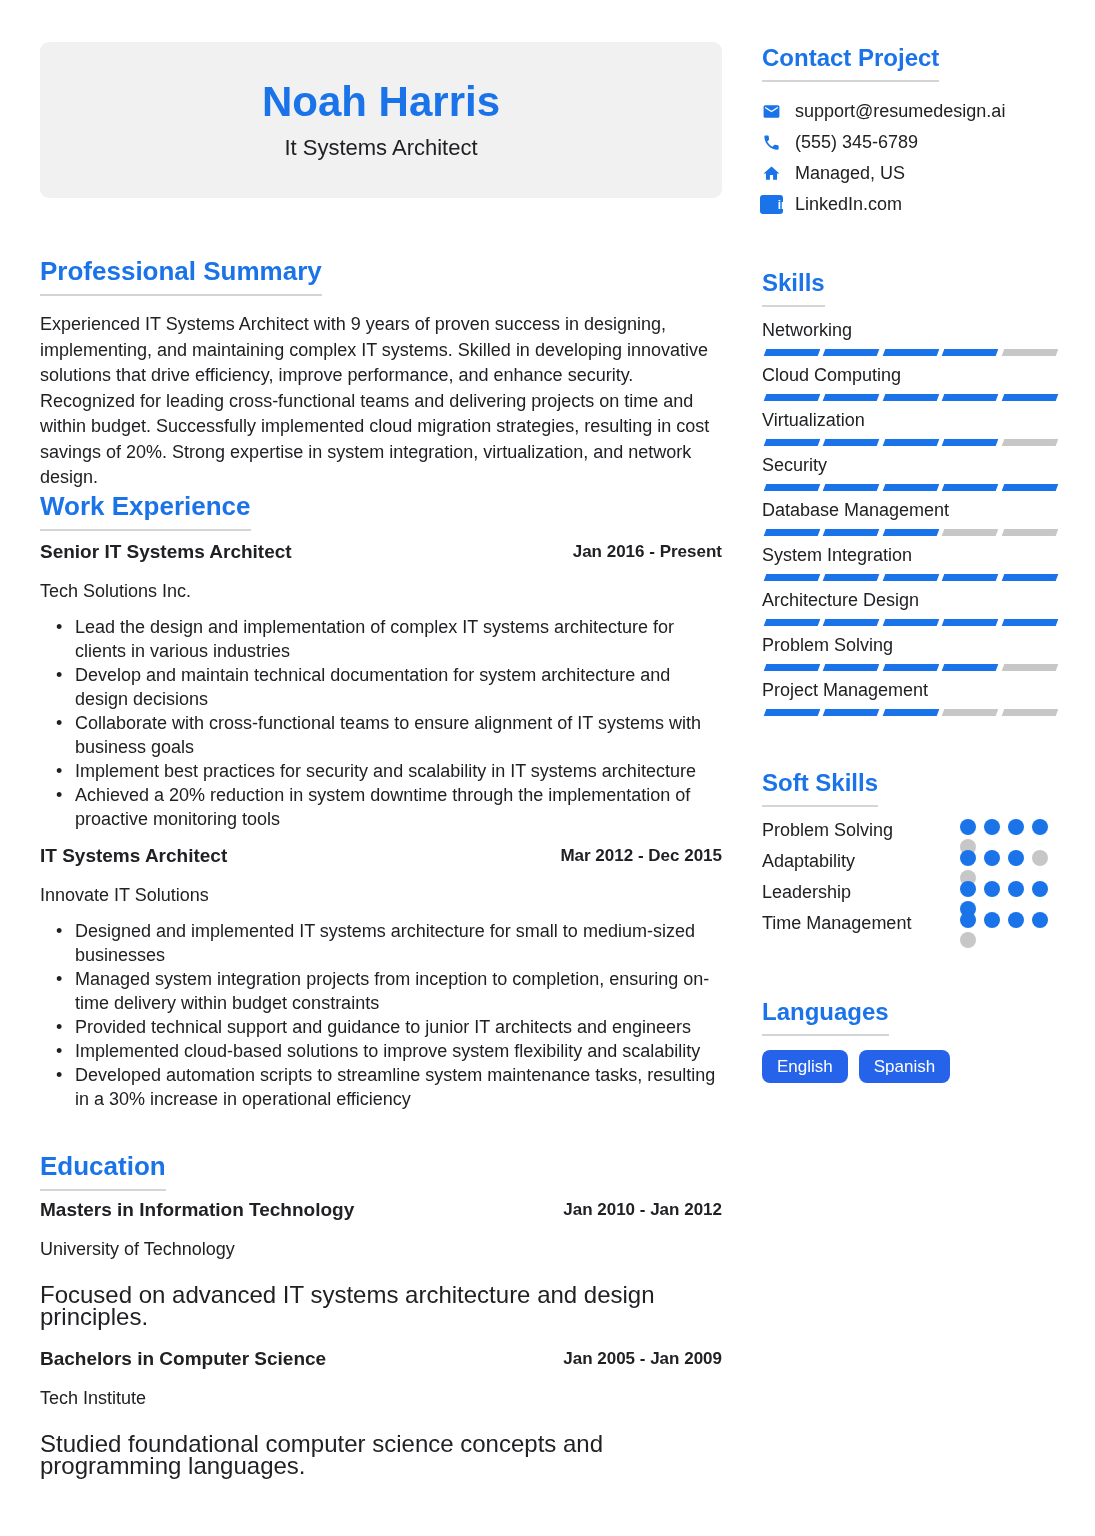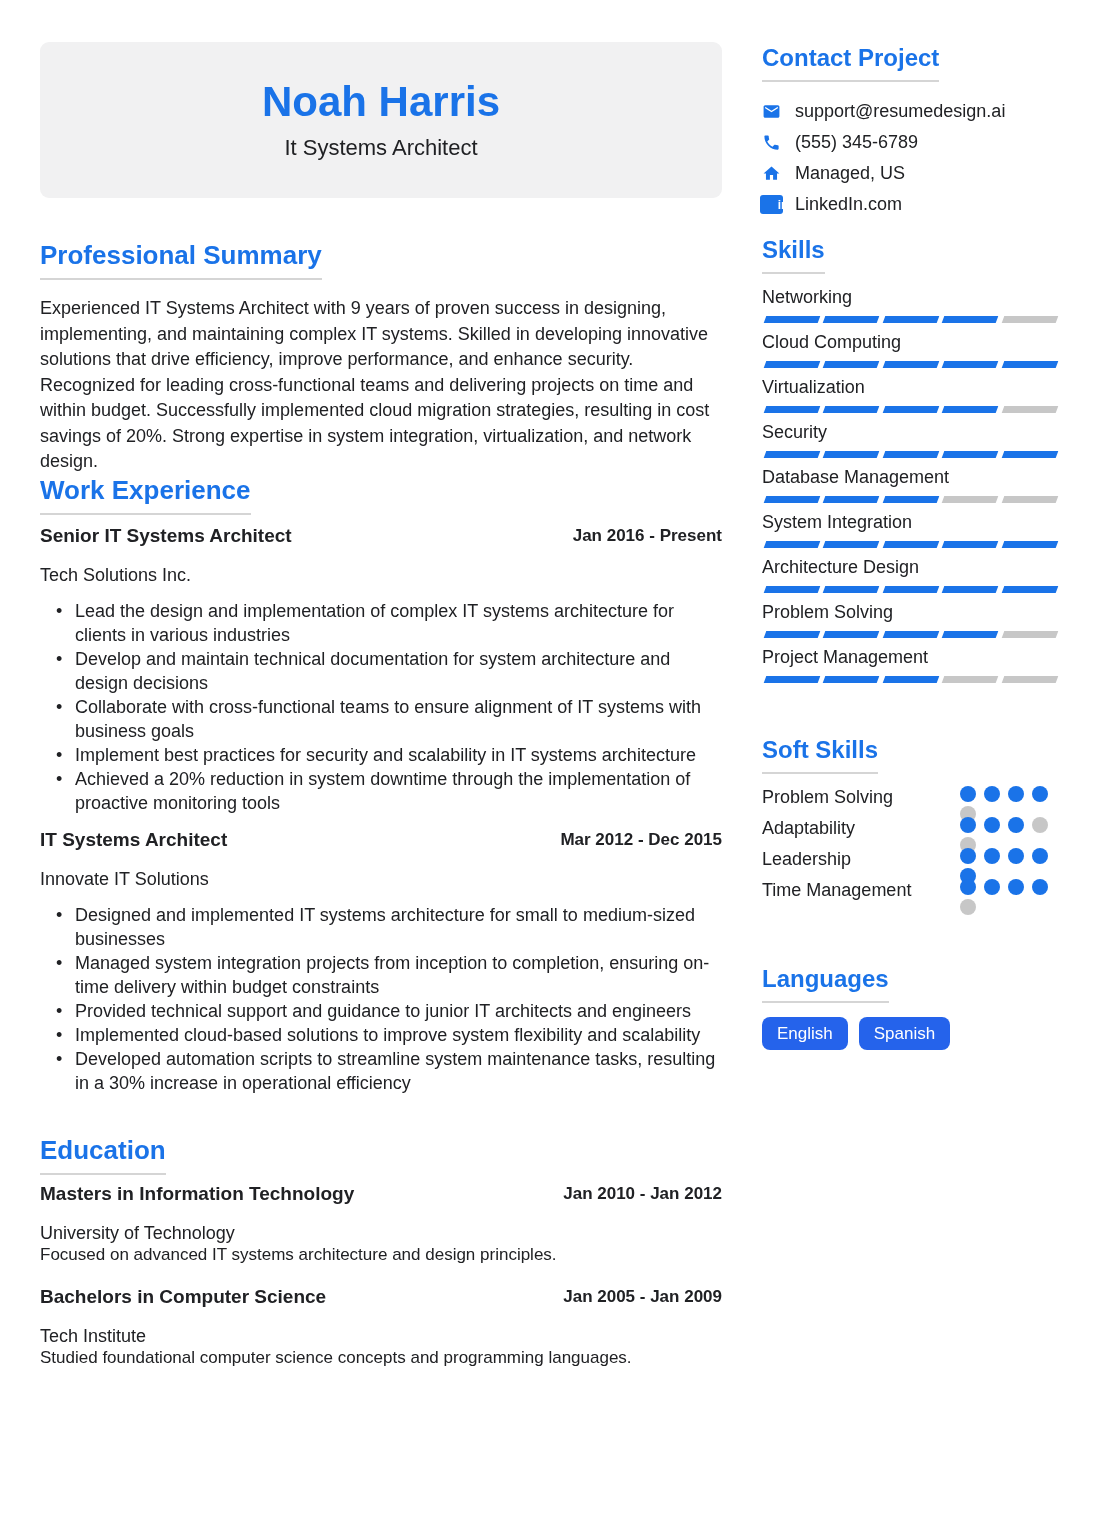--- a/index.html
+++ b/index.html
@@ -21,21 +21,21 @@
   .page { display: flex; padding: 42px 0 0 40px; }
   .main { width: 682px; flex: none; }
   .sidebar { width: 298px; flex: none; margin-left: 40px; padding-top: 2px; }
 
   
   .header-card {
     background: var(--card-bg);
     border-radius: 9px;
     height: 156px;
     display: flex; flex-direction: column; align-items: center; justify-content: center;
-    margin-bottom: 42px;
+    margin-bottom: 58px;
   }
   .name { font-size: 42px; font-weight: bold; color: var(--accent); line-height: 1.1; }
   .subtitle { font-size: 22px; margin-top: 10px; color: var(--text); }
 
   
   h2.section {
     display: inline-block;
     margin: 0;
     font-size: 26px;
     font-weight: bold;
@@ -57,25 +57,25 @@
   .job-dates { font-size: 17px; line-height: 22px; font-weight: bold; }
   .job-company { font-size: 18px; margin-top: 17px; line-height: 22px; }
   ul.bullets { margin: 13px 0 14px 0; padding-left: 16px; list-style: none; }
   ul.bullets li { font-size: 18px; line-height: 24px; padding-left: 19px; position: relative; }
   ul.bullets li::before { content: "\2022"; position: absolute; left: 0; top: 0; }
 
   
   .edu-block { margin-top: 40px; }
   .school { margin-top: 8px; }
   .school + .school { margin-top: 20px; }
-  .school-desc { font-size: 17px; margin: 0 0 0 0; line-height: 22px; }
+  .school-desc { font-size: 24px; margin: 24px 0 0 0; line-height: 22px; }
 
   
   .sb-block { margin: 0; }
-  .sb-block + .sb-block { margin-top: 16px; }
+  .sb-block + .sb-block { margin-top: 49px; }
   .sb-block.soft { margin-top: 45px; }
   .sb-block.langs-block { margin-top: 55px; }
 
   
   .contact-list { margin-top: 14px; }
   .contact-item { display: flex; align-items: center; gap: 14px; height: 31px; font-size: 18px; }
   .icon-slot { width: 19px; height: 19px; flex: none; display: flex; align-items: center; justify-content: center; }
   .icon-slot svg { width: 19px; height: 19px; fill: var(--accent); }
   .li-badge {
     width: 19px; height: 19px; background: var(--accent); border-radius: 3px;

